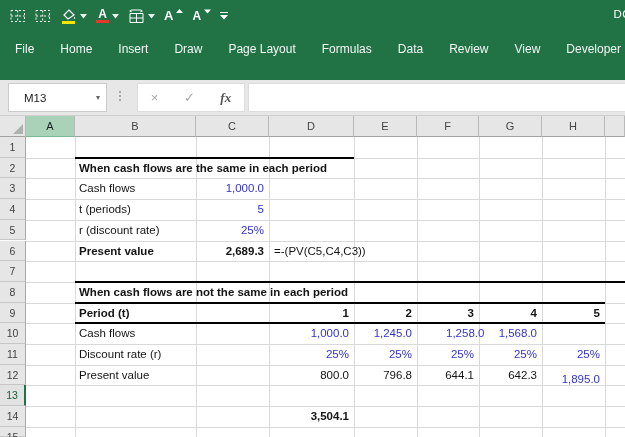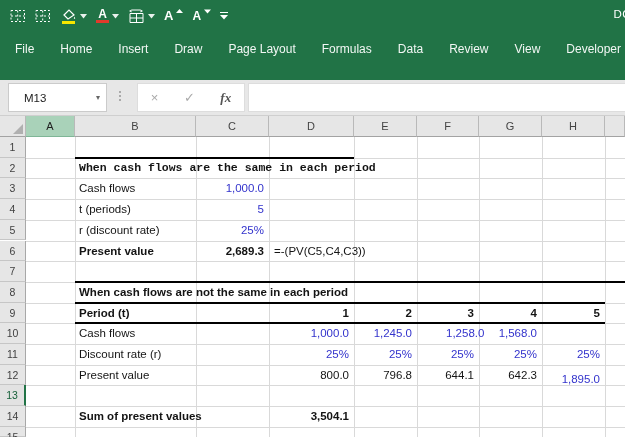--- a/index.html
+++ b/index.html
@@ -206,21 +206,21 @@
       <div class="hline" style="left: 26px; top: 207.3px; width: 599px;"></div>
       <div class="hline" style="left: 26px; top: 228px; width: 599px;"></div>
       <div class="hline" style="left: 26px; top: 248.7px; width: 599px;"></div>
       <div class="hline" style="left: 26px; top: 269.4px; width: 599px;"></div>
       <div class="hline" style="left: 26px; top: 290.1px; width: 599px;"></div>
       <div class="hline" style="left: 26px; top: 310.8px; width: 599px;"></div>
       <div class="bseg" style="left: 75px; top: 40.7px; width: 279px;"></div>
       <div class="bseg" style="left: 75px; top: 164.9px; width: 550px;"></div>
       <div class="bseg" style="left: 75px; top: 185.6px; width: 530px;"></div>
       <div class="bseg" style="left: 75px; top: 206.3px; width: 530px;"></div>
-      <div class="cell left bold" style="left: 79px; top: 41.7px; font-family: Liberation Mono, monospace;">When cash flows are the same in each period</div>
+      <div class="cell left bold" style="left: 79px; top: 41.7px;">When cash flows are the same in each period</div>
       <div class="cell left" style="left: 79px; top: 62.4px;">Cash flows</div>
       <div class="cell right blue" style="left: 196px; top: 62.4px; width: 73px;">1,000.0</div>
       <div class="cell left" style="left: 79px; top: 83.1px;">t (periods)</div>
       <div class="cell right blue" style="left: 196px; top: 83.1px; width: 73px;">5</div>
       <div class="cell left" style="left: 79px; top: 103.8px;">r (discount rate)</div>
       <div class="cell right blue" style="left: 196px; top: 103.8px; width: 73px;">25%</div>
       <div class="cell left bold" style="left: 79px; top: 124.5px;">Present value</div>
       <div class="cell right bold" style="left: 196px; top: 124.5px; width: 73px;">2,689.3</div>
       <div class="cell left" style="left: 274px; top: 124.5px;">=-(PV(C5,C4,C3))</div>
       <div class="cell left bold" style="left: 79px; top: 165.9px;">When cash flows are not the same in each period</div>
@@ -240,17 +240,16 @@
       <div class="cell right blue" style="left: 269px; top: 228px; width: 85px;">25%</div>
       <div class="cell right blue" style="left: 354px; top: 228px; width: 63px;">25%</div>
       <div class="cell right blue" style="left: 417px; top: 228px; width: 62px;">25%</div>
       <div class="cell right blue" style="left: 479px; top: 228px; width: 63px;">25%</div>
       <div class="cell right blue" style="left: 542px; top: 228px; width: 63px;">25%</div>
       <div class="cell left" style="left: 79px; top: 248.7px;">Present value</div>
       <div class="cell right" style="left: 269px; top: 248.7px; width: 85px;">800.0</div>
       <div class="cell right" style="left: 354px; top: 248.7px; width: 63px;">796.8</div>
       <div class="cell right" style="left: 417px; top: 248.7px; width: 62px;">644.1</div>
       <div class="cell right" style="left: 479px; top: 248.7px; width: 63px;">642.3</div>
-      <div class="cell left bold" style="left: 79px; top: 290.1px;">Sum of present values</div>
       <div class="cell right bold" style="left: 269px; top: 290.1px; width: 85px;">3,504.1</div>
     </div>
 
 </div>
 
 </body></html>

